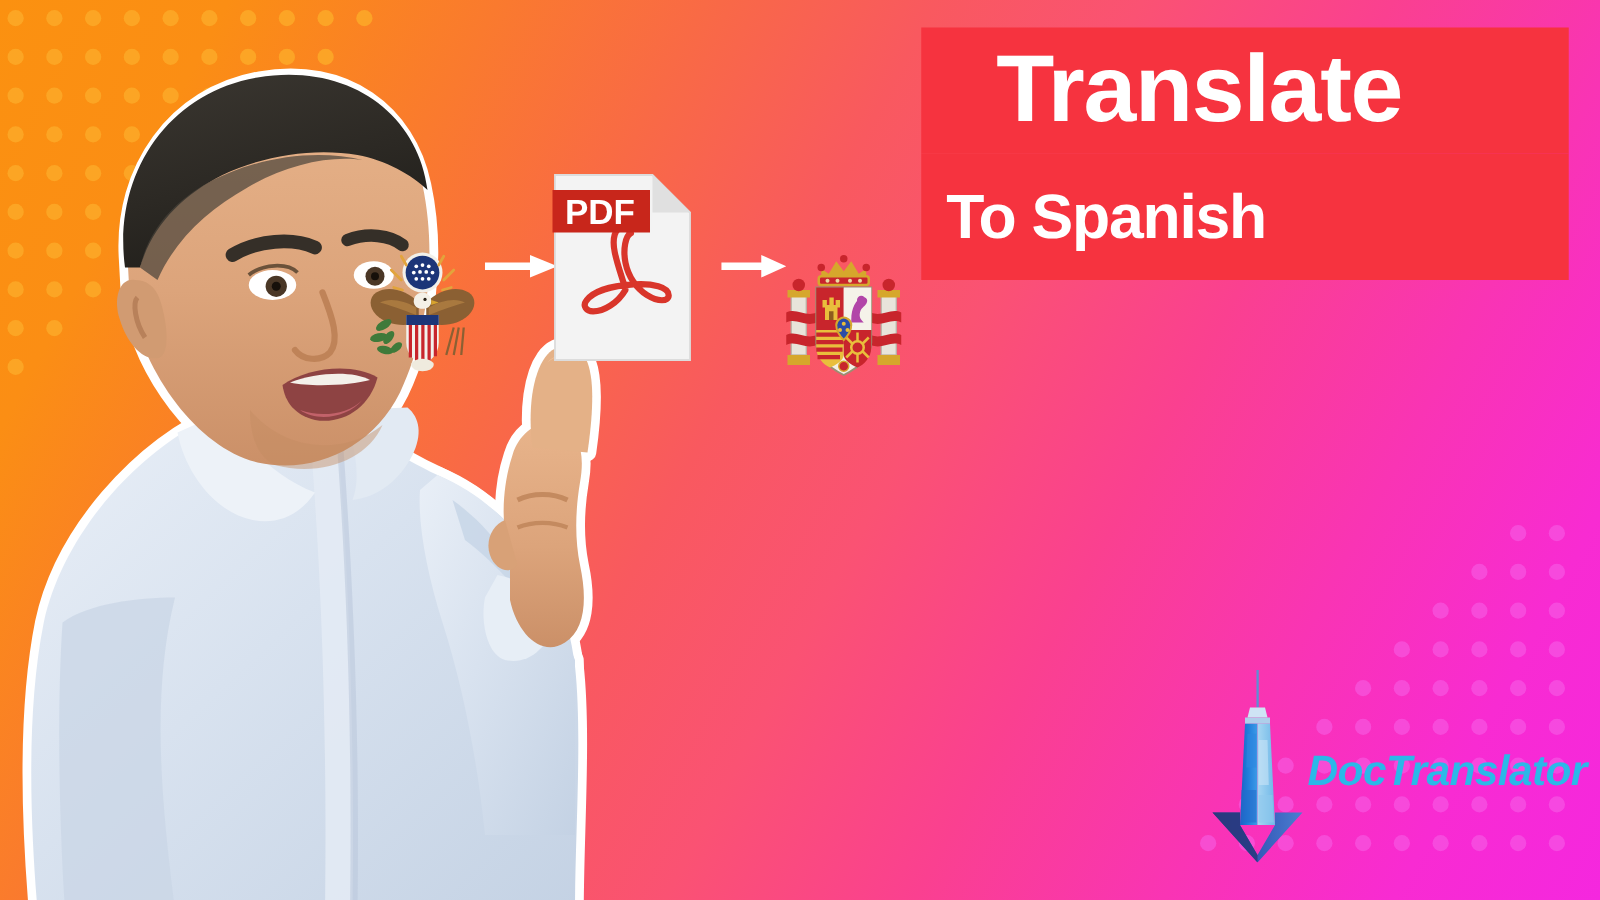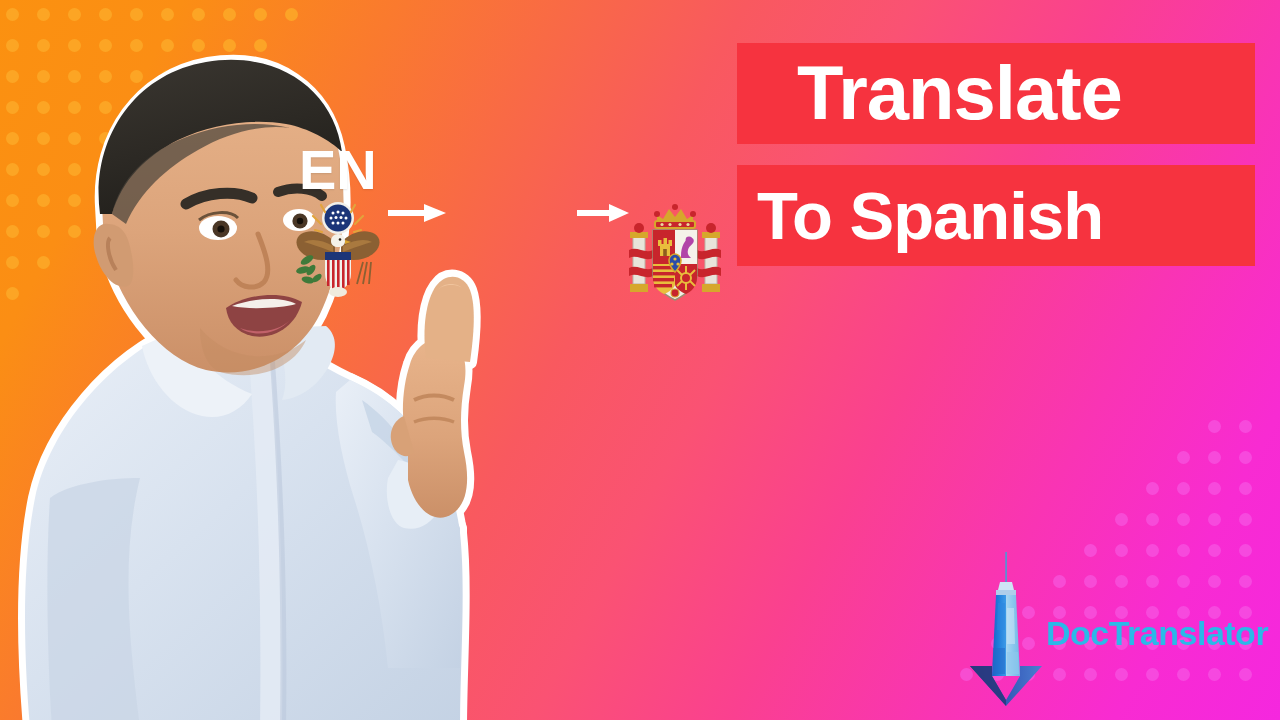--- a/index.html
+++ b/index.html
@@ -89,42 +89,42 @@
     position: absolute;
     left: 737px;
     top: 22px;
     width: 518px;
   }
   .title-band {
     display: flex;
     align-items: center;
     box-sizing: border-box;
     height: 101px;
-    margin-top: 21px;
   }
   .title-band span {
     color: #ffffff;
     font-weight: 700;
     font-size: 76px;
     line-height: 0.98;
     white-space: nowrap;
     letter-spacing: -1px;
   }
   #band-1 { background: #F6333F; justify-content: flex-start; padding-left: 60px; }
   #band-2 { background: #FAA414; justify-content: flex-start; padding-left: 84px; }
   #band-3 { background: #F6333F; justify-content: flex-start; padding-left: 20px; }
-  #band-3 span { font-size: 67px; }
+  #band-3 span { font-size: 50px; }
 
   
   #logo {
     position: absolute;
     left: 962px;
-    top: 548px;
+    top: 532px;
     width: 300px;
     height: 160px;
+    font-style: italic;
   }
   #logo-tower {
     position: absolute;
     left: 0;
     top: 0;
     width: 90px;
     height: 158px;
   }
   #logo-wordmark {
     position: absolute;
@@ -369,21 +369,20 @@
       <path d="M414 388 C 404 392, 398 404, 402 416 C 406 428, 418 432, 424 424" fill="#D8A177"></path>
 
       <path d="M436 330 C 432 300, 436 272, 446 258 C 456 244, 474 246, 480 262
                C 486 278, 484 306, 480 334 Z" fill="#E4B187"></path>
       <path d="M448 262 C 454 254, 468 254, 474 262 C 470 256, 454 255, 448 262 Z" fill="#F0C49D"></path>
     </svg>
   </div>
 
   <div id="center-graphic">
 
-    <div class="lang-label" id="lang-en">EN</div>
 
     <div class="seal" style="left:6px;top:72px;width:94px;height:100px;">
       <svg viewBox="0 0 94 100" xmlns="http://www.w3.org/2000/svg">
 
         <circle cx="47" cy="18" r="16" fill="#F2F0EA"></circle>
         <circle cx="47" cy="18" r="13.5" fill="#1C3578"></circle>
         <g fill="#FFFFFF">
           <circle cx="42" cy="13" r="1.5"></circle>
             <circle cx="47" cy="12" r="1.5"></circle>
             <circle cx="52" cy="13" r="1.5"></circle>
@@ -446,20 +445,38 @@
       </svg>
     </div>
 
     <div class="arrow" id="arrow-1">
       <svg viewBox="0 0 58 22" xmlns="http://www.w3.org/2000/svg">
         <rect x="0" y="8" width="40" height="6" fill="#FFFFFF"></rect>
         <path d="M36 2 L58 11 L36 20 Z" fill="#FFFFFF"></path>
       </svg>
     </div>
 
+    <div id="pdf-doc">
+      <svg viewBox="0 0 112 152" xmlns="http://www.w3.org/2000/svg">
+
+        <path d="M2 2 L80 2 L110 32 L110 150 L2 150 Z" fill="#F3F3F3" stroke="#DCDCDC" stroke-width="1.5"></path>
+        <path d="M80 2 L110 32 L80 32 Z" fill="#E0E0E0"></path>
+
+        <g transform="translate(26,42) scale(1.08)">
+          <path d="M28 2 C 22 2, 20 10, 22 20 C 24 30, 28 40, 30 48
+                   C 24 58, 14 64, 6 64 C 1 64, -2 60, 1 56
+                   C 6 49, 20 45, 36 44 C 50 43, 62 46, 62 52
+                   C 62 57, 54 57, 46 52 C 38 47, 32 38, 30 28
+                   C 28 18, 30 8, 34 6 C 32 3, 30 2, 28 2 Z" fill="none" stroke="#D9352A" stroke-width="4.6" stroke-linejoin="round" stroke-linecap="round"></path>
+        </g>
+
+        <rect x="-26" y="14" width="104" height="34" fill="#C8261B"></rect>
+        <text x="10" y="41" font-family="Liberation Sans, sans-serif" font-size="28" font-weight="700" fill="#FFFFFF">PDF</text>
+      </svg>
+    </div>
 
     <div class="arrow" id="arrow-2">
       <svg viewBox="0 0 52 22" xmlns="http://www.w3.org/2000/svg">
         <rect x="0" y="8" width="36" height="6" fill="#FFFFFF"></rect>
         <path d="M32 2 L52 11 L32 20 Z" fill="#FFFFFF"></path>
       </svg>
     </div>
 
 
     <div class="seal" style="left:338px;top:72px;width:104px;height:104px;">

